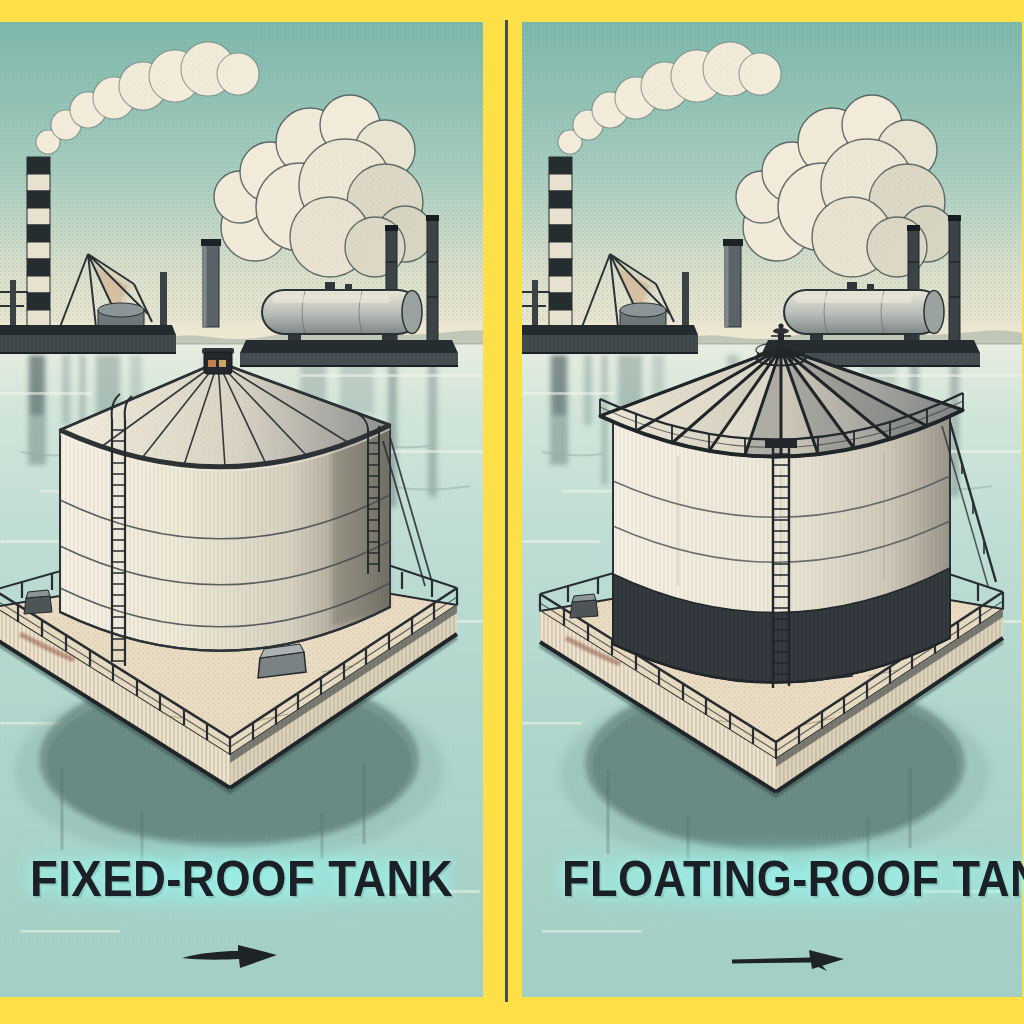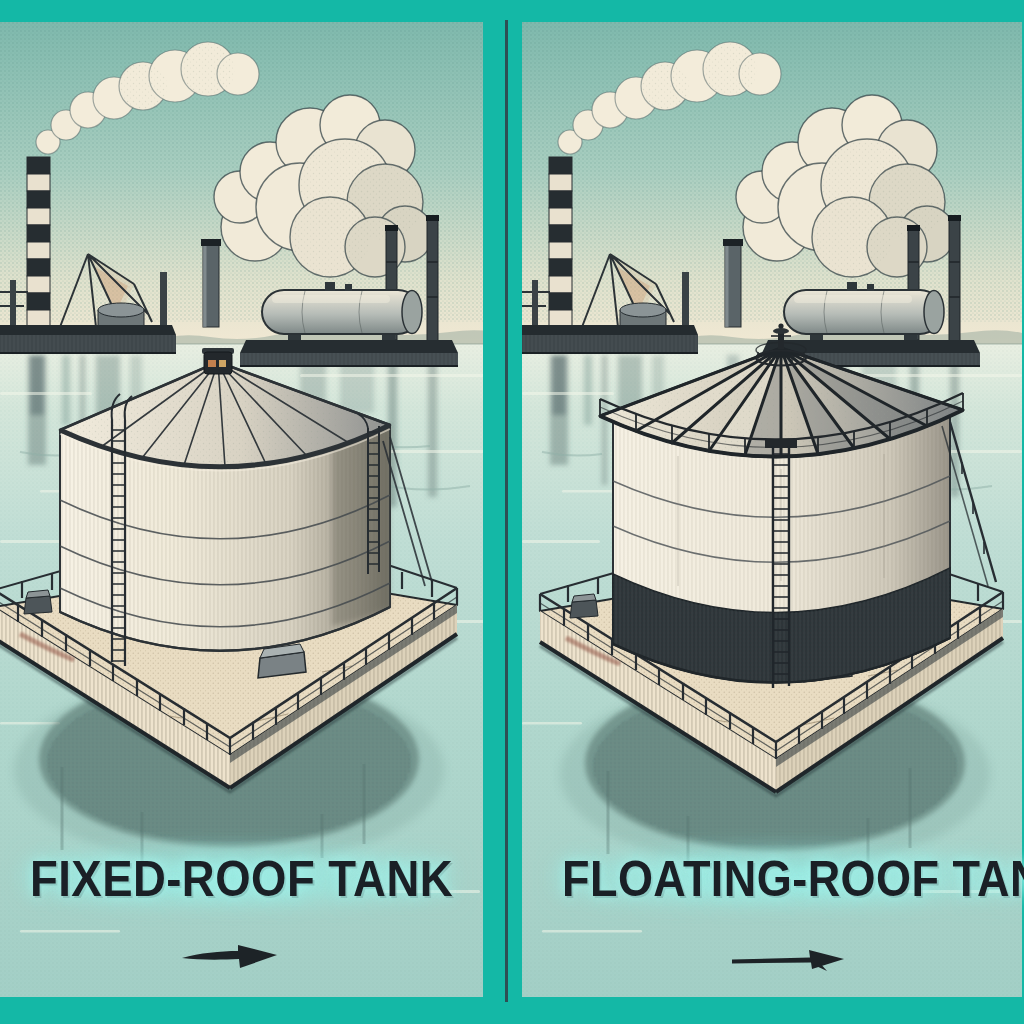--- a/index.html
+++ b/index.html
@@ -1,18 +1,18 @@
 <!DOCTYPE html>
 <html><head>
 <meta charset="utf-8">
 <style>
   html,body{margin:0;padding:0;background:#d8d2c2;}
   .canvas{
     position:relative;width:1024px;height:1024px;overflow:hidden;
-    background:#14b8a6;
+    background:#fde047;
     font-family:"Liberation Sans","DejaVu Sans",sans-serif;
   }
   .panel{position:absolute;top:22px;height:975px;overflow:hidden;}
   .panel-left{left:0;width:483px;}
   .panel-right{left:522px;width:502px;}
   .scene{position:absolute;left:0;top:0;}
   .divider{position:absolute;top:20px;left:505px;width:3px;height:982px;background:#31424a;opacity:.9;}
   .label-glow{
     position:absolute;border-radius:40px;
     background:radial-gradient(ellipse at 50% 50%, rgba(150,241,233,.8), rgba(150,241,233,.28) 58%, rgba(150,241,233,0) 78%);

